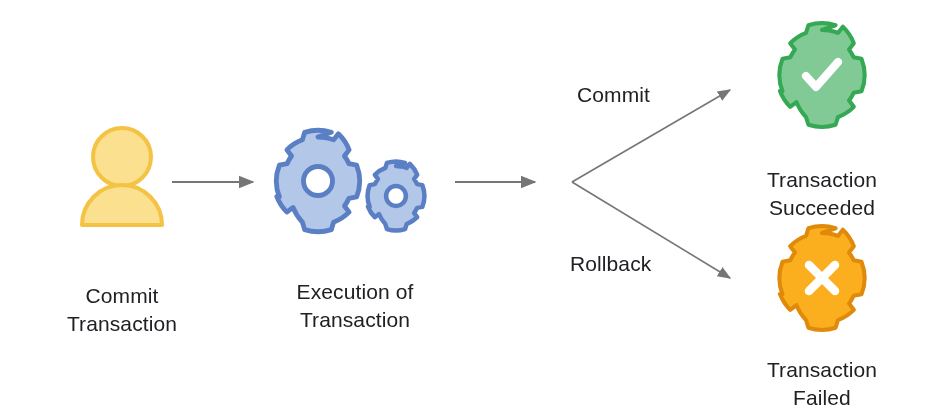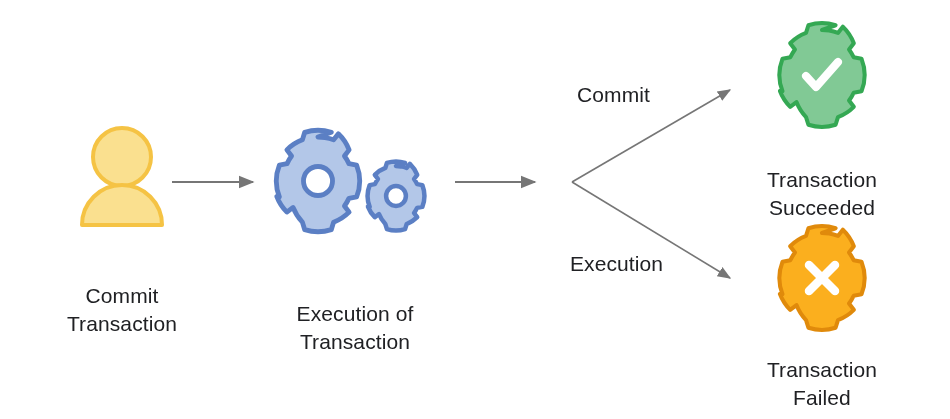--- a/index.html
+++ b/index.html
@@ -40,21 +40,21 @@
   .edge-label {
     position: absolute;
     color: #202124;
     font-family: "Liberation Sans", sans-serif;
     font-size: 21px;
     line-height: 26px;
     white-space: nowrap;
     letter-spacing: 0.1px;
   }
   #label-start        { left: 22px;  top: 250px; width: 200px; }
-  #label-execution    { left: 255px; top: 268px; width: 200px; }
+  #label-execution    { left: 255px; top: 246px; width: 200px; }
   #label-succeeded    { left: 722px; top: 134px; width: 200px; }
   #label-failed       { left: 722px; top: 324px; width: 200px; }
   #label-commit       { left: 577px; top: 82px; }
   #label-rollback     { left: 570px; top: 251px; }
 </style>
 </head>
 <body>
 
 <div id="diagram-root">
 
@@ -150,15 +150,15 @@
 Transaction</div>
 
   <div class="node-label" id="label-succeeded">Transaction
 Succeeded</div>
 
   <div class="node-label" id="label-failed">Transaction
 Failed</div>
 
   <div class="edge-label" id="label-commit">Commit</div>
 
-  <div class="edge-label" id="label-rollback">Execution</div>
+  <div class="edge-label" id="label-rollback">Rollback</div>
 
 </div>
 
 </body></html>

